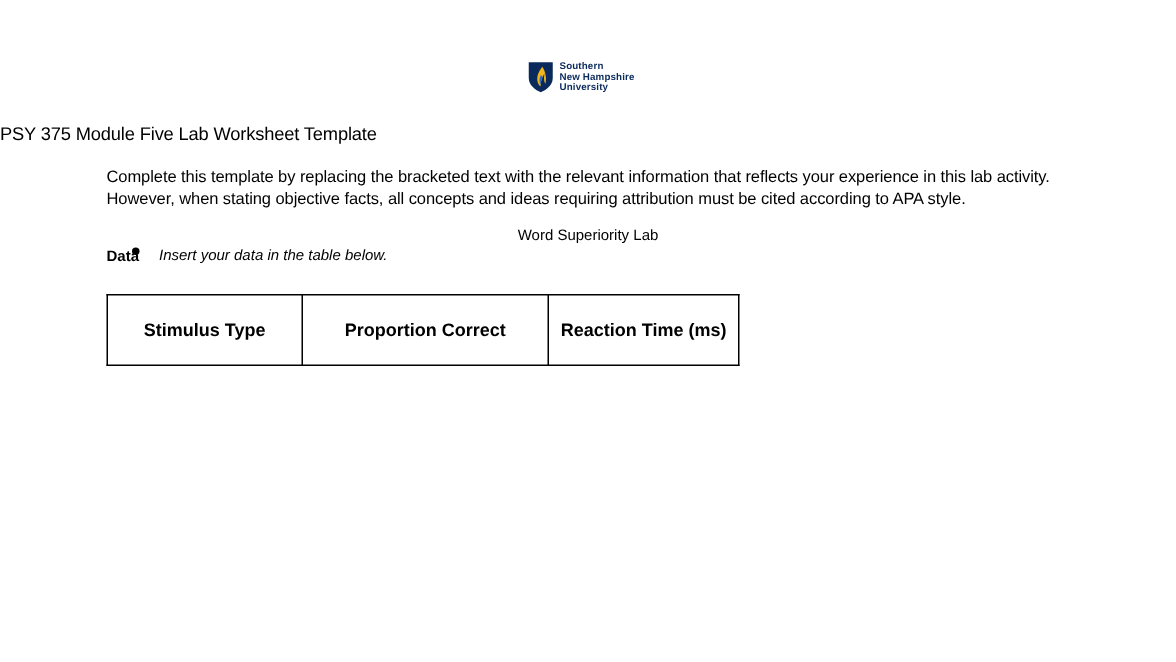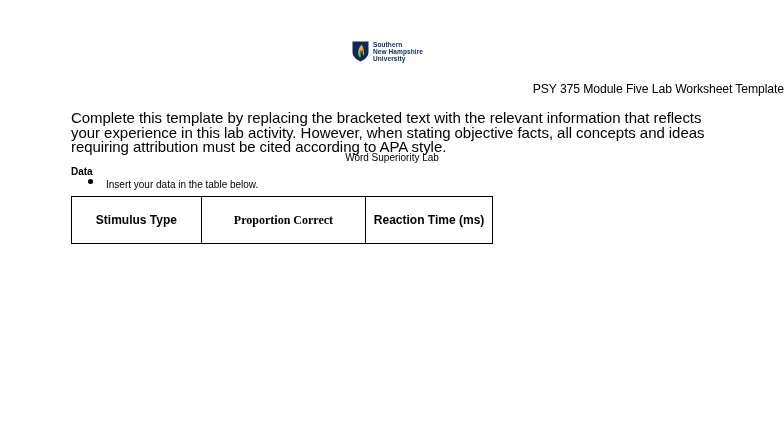--- a/index.html
+++ b/index.html
@@ -33,32 +33,32 @@
       line-height: 7.2px;
       font-weight: bold;
       color: #0a2a5c;
       letter-spacing: 0.1px;
     }
     .title {
       position: absolute;
       left: 0;
       width: 784px;
       top: 82px;
-      text-align: right;
+      text-align: left;
       font-size: 12.2px;
       font-weight: normal;
       color: #000;
       letter-spacing: -0.1px;
     }
     .intro {
       position: absolute;
       left: 71px;
       top: 111px;
       width: 650px;
-      font-size: 15px;
+      font-size: 11px;
       line-height: 14.5px;
       letter-spacing: -0.05px;
     }
     .lab-title {
       position: absolute;
       left: 0;
       width: 784px;
       top: 152px;
       text-align: center;
       font-size: 10px;
@@ -68,24 +68,25 @@
       position: absolute;
       left: 71px;
       top: 166px;
       font-size: 10px;
       font-weight: bold;
       text-align: right;
     }
     .bullet-line {
       position: absolute;
       left: 88px;
-      top: 179px;
+      top: 165px;
       font-size: 10px;
       display: flex;
       align-items: flex-start;
+      font-style: italic;
     }
     .bullet-dot {
       width: 5px;
       height: 5px;
       border-radius: 50%;
       background: #000;
       margin-right: 13px;
     }
     table.data-table {
       position: absolute;
@@ -106,21 +107,21 @@
       font-weight: bold;
       text-align: center;
       padding: 0;
     }
     table.data-table td {
       height: 46px;
       text-align: left;
       font-weight: normal;
     }
     .col1 { width: 130px; }
-    .col2 { width: 165px; font-family: Liberation Serif, serif; }
+    .col2 { width: 165px; }
     .col3 { width: 127px; }
   </style>
 </head>
 <body>
 
 <div class="logo">
   <svg class="logo-shield" viewBox="0 0 17 21">
     <path d="M0.5 0.5 H16.5 V11 C16.5 16 12 19 8.5 20.5 C5 19 0.5 16 0.5 11 Z" fill="#0a2a5c"></path>
     <path d="M9.5 3.5 C7 7 5.5 10 6.5 14 C7 15.5 8 16.5 8.5 16.5 C8.3 14 9 11 11 8 C10.5 10.5 10.5 13 11.5 15 C12.5 12 12 7 9.5 3.5 Z" fill="#f2b51c"></path>
     <path d="M8.5 9 C7.5 11 7.3 13.5 8.3 16 C8.5 14 9 12 9.8 10.5 C9.5 10 9 9.5 8.5 9 Z" fill="#2a6cc2"></path>

